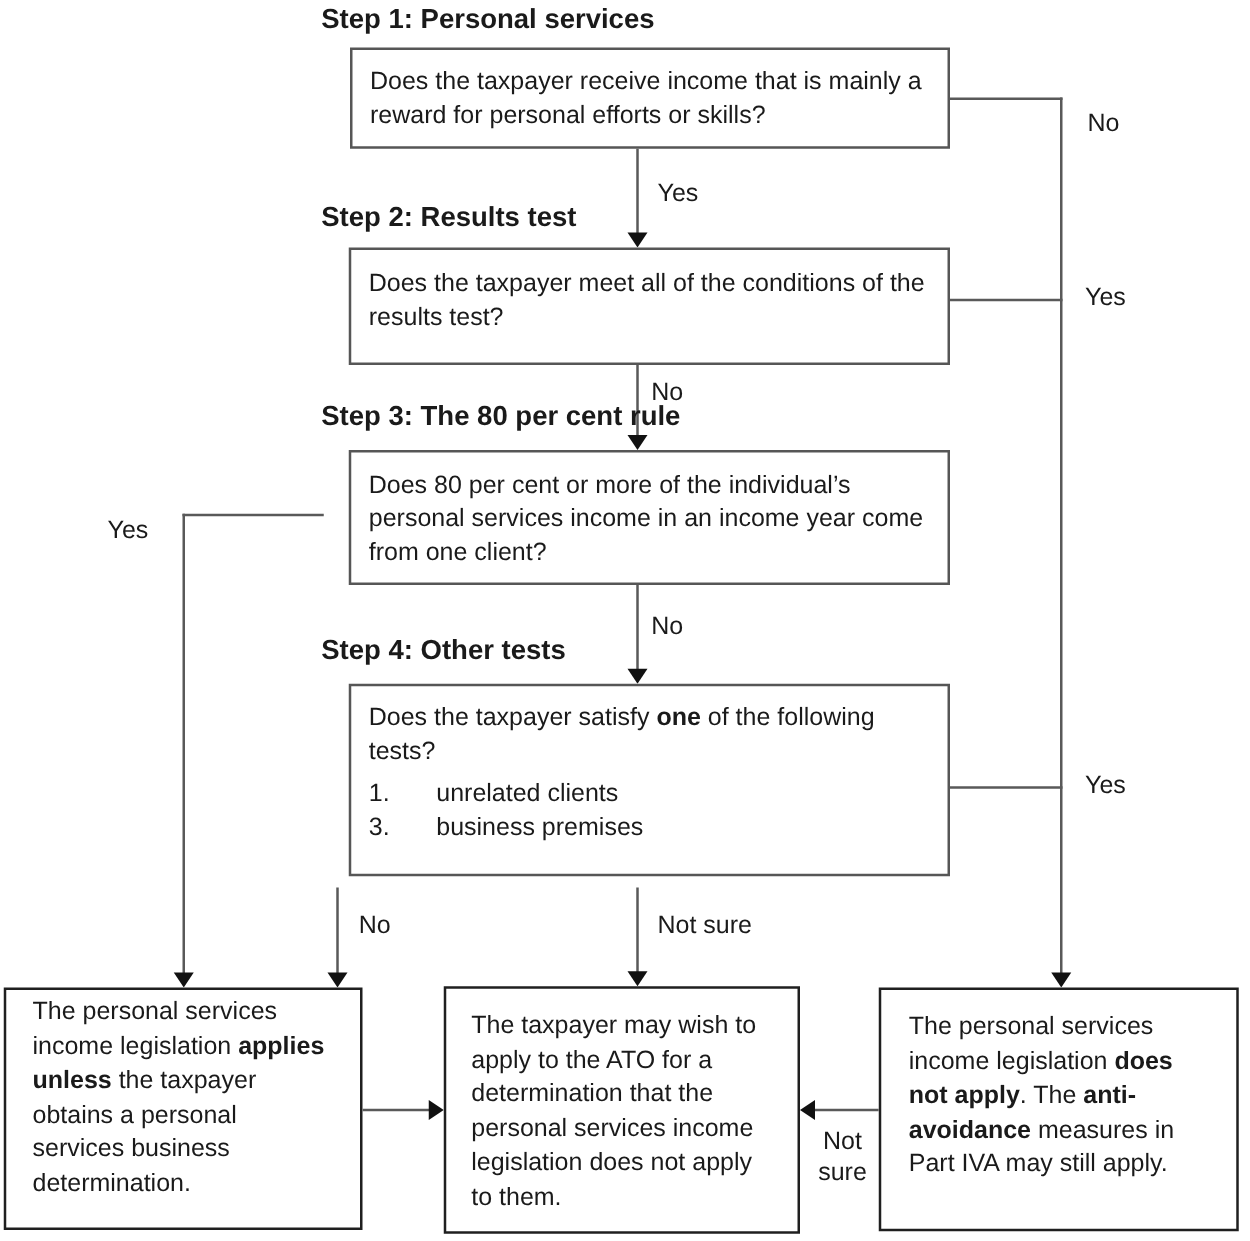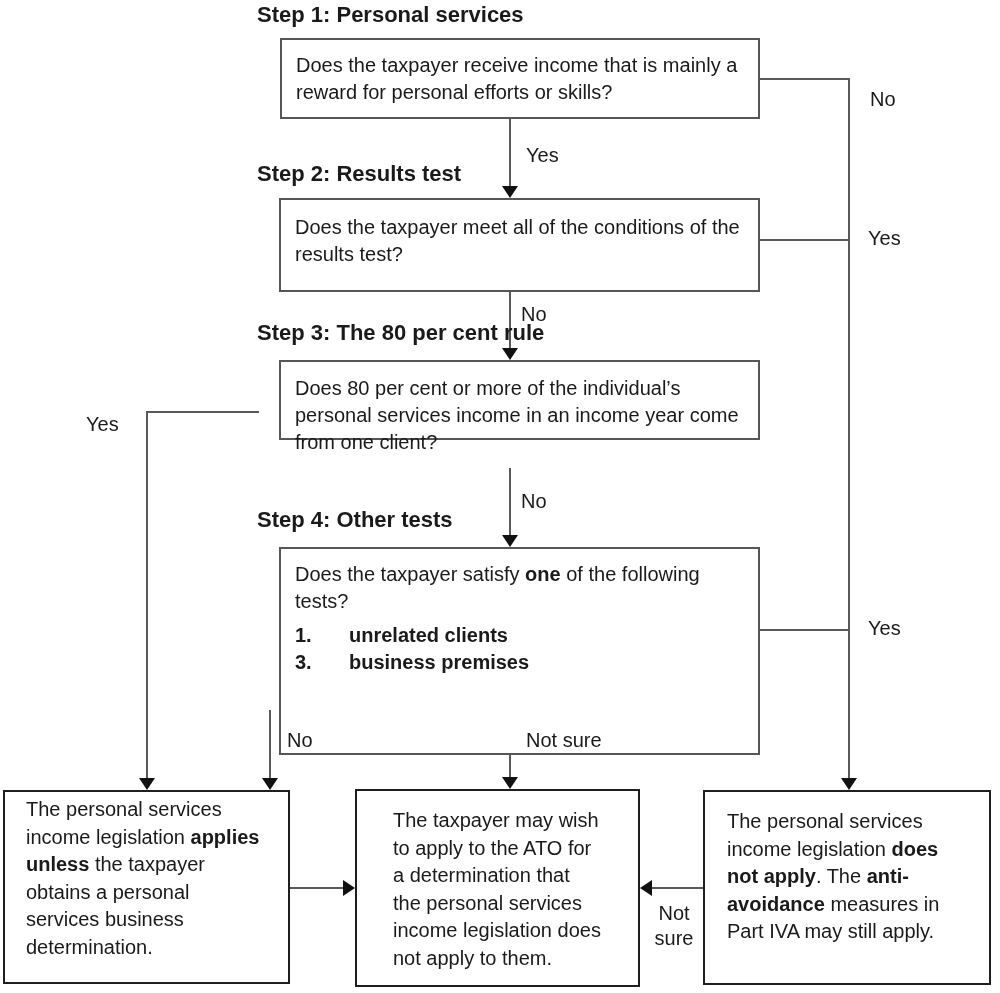--- a/index.html
+++ b/index.html
@@ -83,21 +83,21 @@
     font-size: 20px;
     line-height: 25px;
     white-space: nowrap;
     z-index: 3;
     text-align: right;
   }
   .edge-label.wrap {
     white-space: normal;
     text-align: center;
   }
-  .olist { margin-top: 7px; font-weight: bold; }
+  .olist { margin-top: 7px; }
   .oli .num { display: inline-block; width: 54px; }
 </style>
 </head>
 <body>
 
 <div class="canvas">
 
   <div class="vline" style="left:509px;top:118px;height:70px"></div>
   <div class="vline" style="left:509px;top:283px;height:66px"></div>
   <div class="vline" style="left:509px;top:468px;height:68px"></div>
@@ -129,43 +129,43 @@
   <div class="heading" style="left:257px;top:507px">Step 4: Other tests</div>
 
   <div class="stepbox" style="left:258px;top:38px;width:480px;height:81px;padding:12px 14px">
     <span>Does the taxpayer receive income that is mainly a reward for personal efforts or skills?</span>
   </div>
 
   <div class="stepbox" style="left:257px;top:198px;width:481px;height:94px;padding:14px 14px">
     <span>Does the taxpayer meet all of the conditions of the results test?</span>
   </div>
 
-  <div class="stepbox" style="left:257px;top:360px;width:481px;height:80px;padding:13px 14px">
+  <div class="stepbox" style="left:257px;top:360px;width:481px;height:108px;padding:13px 14px">
     <span>Does 80 per cent or more of the individual’s personal services income in an income year come from one client?</span>
   </div>
 
-  <div class="stepbox" style="left:257px;top:547px;width:481px;height:208px;padding:12px 14px">
+  <div class="stepbox" style="left:257px;top:547px;width:481px;height:154px;padding:12px 14px">
     <div>
       <span>Does the taxpayer satisfy </span><b>one</b><span> of the following tests?</span>
     </div>
     <div class="olist">
       <div class="oli">
         <span class="num">1.</span><span>unrelated clients</span>
       </div>
       <div class="oli">
         <span class="num">3.</span><span>business premises</span>
       </div>
     </div>
   </div>
 
   <div class="outbox" style="left:3px;top:790px;width:287px;height:194px;padding:4px 21px">
     <span>The personal services income legislation </span><b>applies unless</b><span> the taxpayer obtains a personal services business determination.</span>
   </div>
 
-  <div class="outbox" style="left:355px;top:789px;width:285px;height:198px;padding:16px 36px">
+  <div class="outbox" style="left:355px;top:789px;width:285px;height:198px;padding:16px 20px">
     <span>The taxpayer may wish to apply to the ATO for a determination that the personal services income legislation does not apply to them.</span>
   </div>
 
   <div class="outbox" style="left:703px;top:790px;width:288px;height:195px;padding:16px 22px">
     <span>The personal services income legislation </span><b>does not apply</b><span>. The </span><b>anti-avoidance</b><span> measures in Part IVA may still apply.</span>
   </div>
 
   <div class="edge-label" style="left:526px;top:143px">Yes</div>
   <div class="edge-label" style="left:870px;top:87px">No</div>
   <div class="edge-label" style="left:521px;top:302px">No</div>

